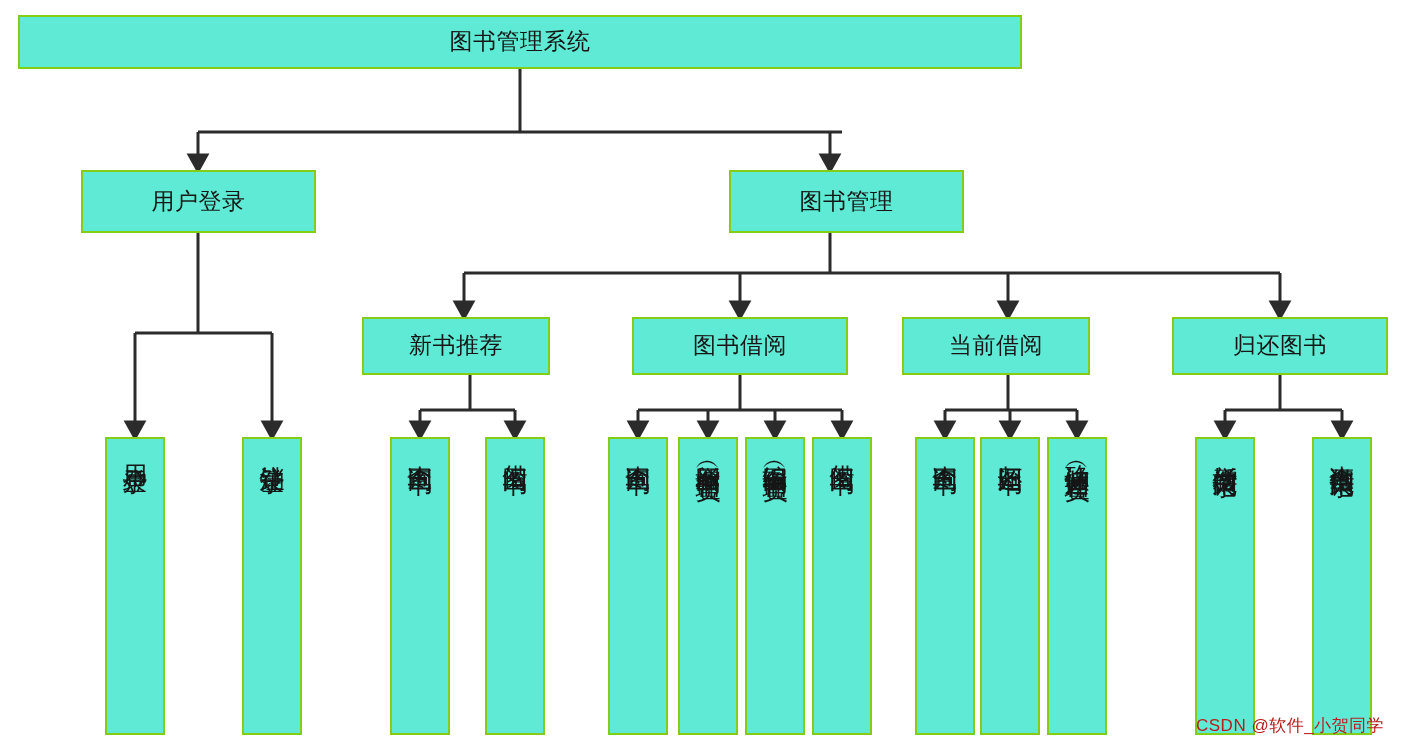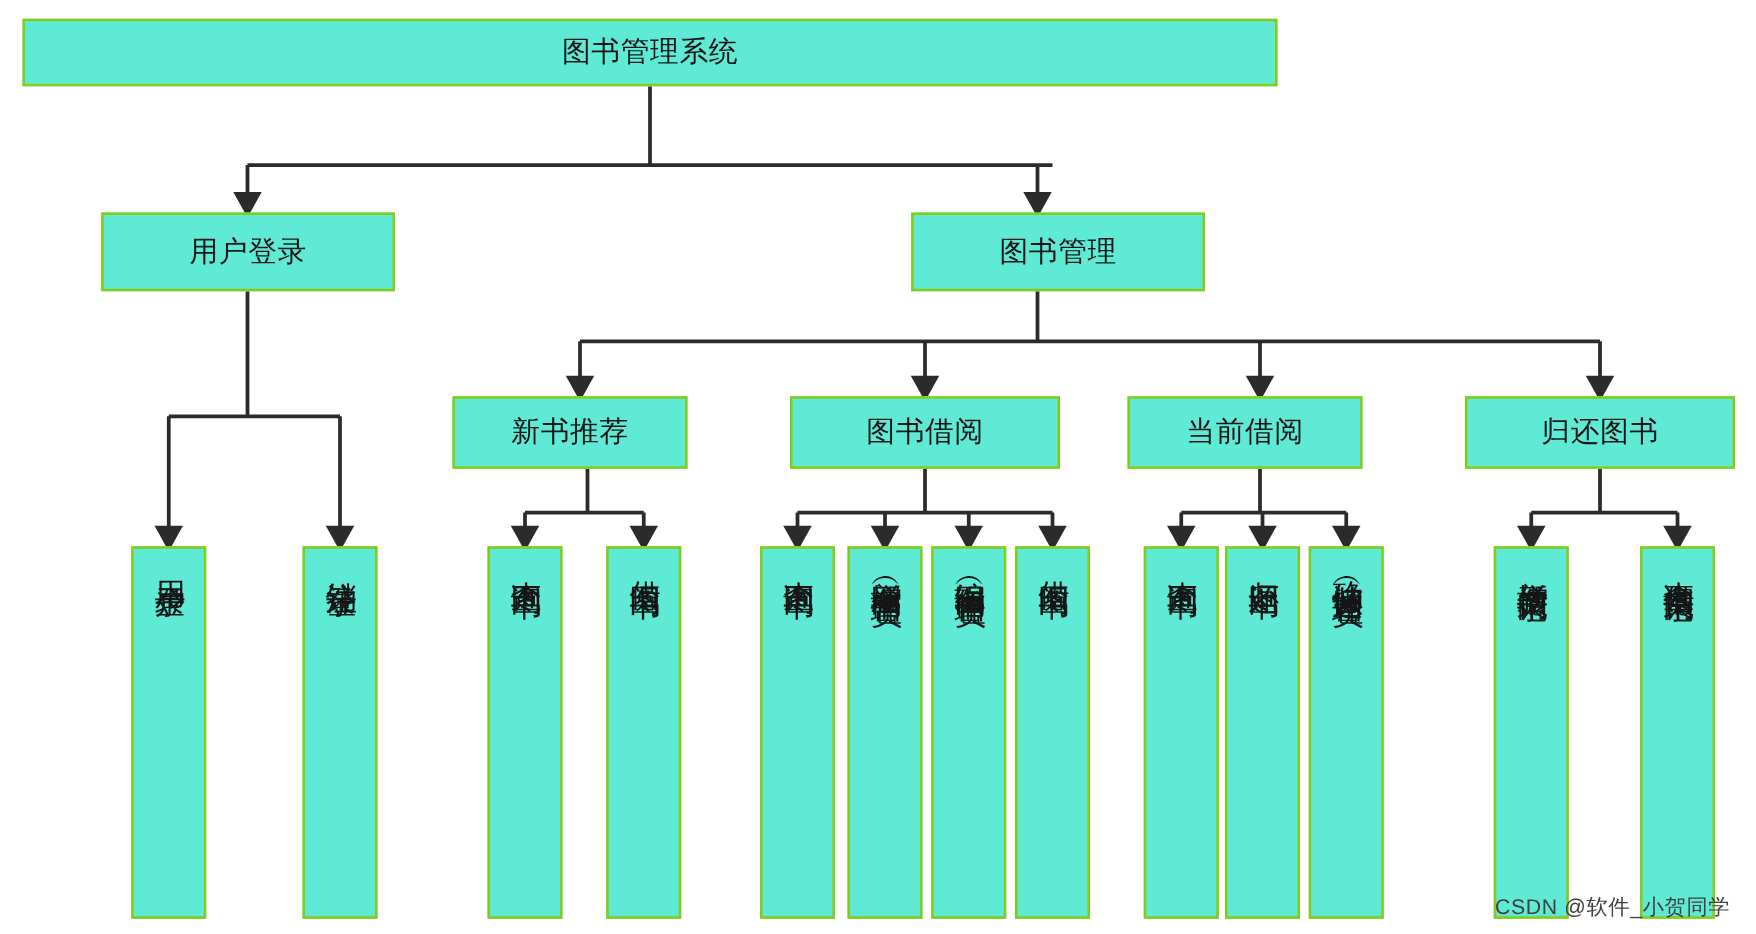--- a/index.html
+++ b/index.html
@@ -64,21 +64,21 @@
     line-height: 1.08;
     letter-spacing: 2px;
     white-space: nowrap;
   }
   .node.v.tall .label {
     font-size: 25px;
   }
   .watermark {
     position: absolute;
     font-size: 17px;
-    color: #404040;
+    color: #b91c1c;
     white-space: nowrap;
     z-index: 3;
     letter-spacing: 0.5px;
   }
 </style>
 </head>
 <body>
 
 <div id="canvas">
 

